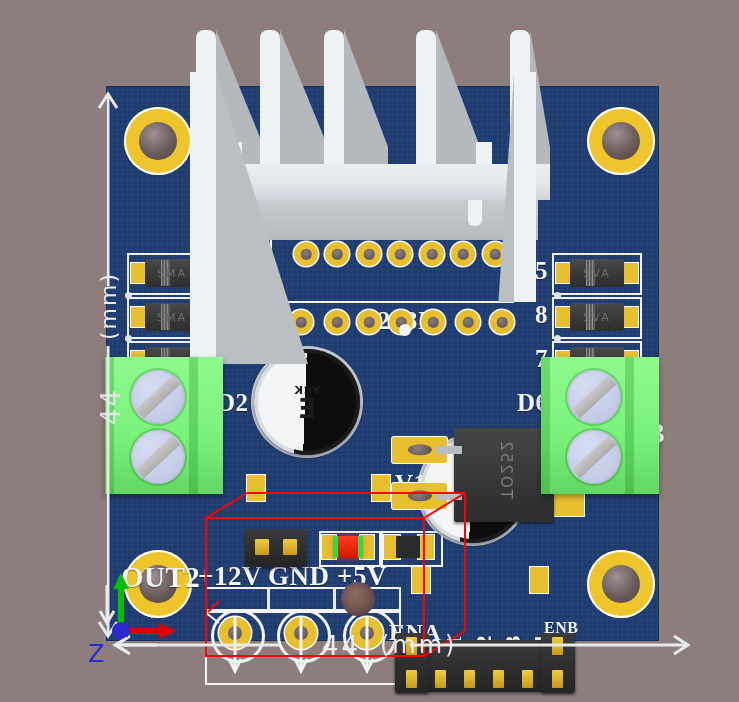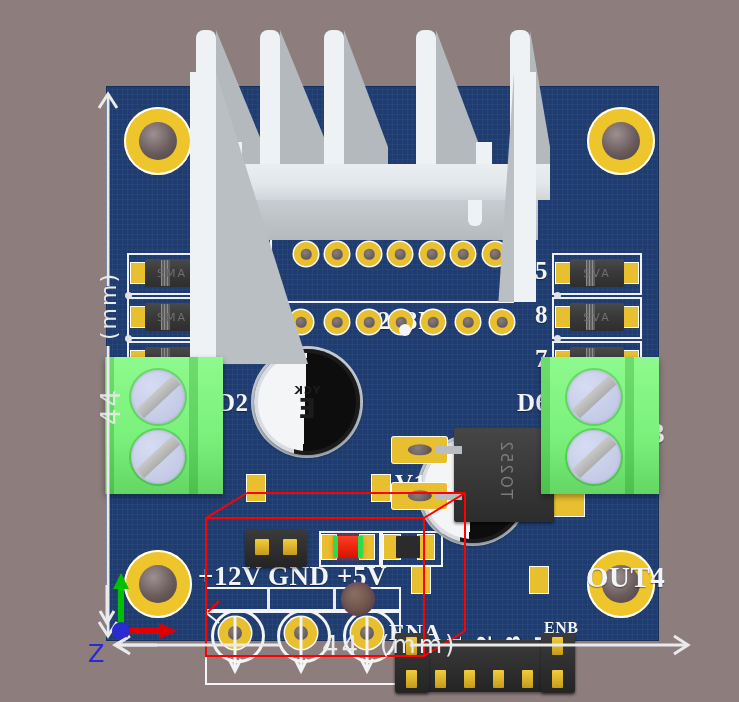--- a/index.html
+++ b/index.html
@@ -244,21 +244,21 @@
     <div class="pad" style="left:182px;top:223px;width:24px;height:24px;"></div>
     <div class="pad" style="left:218px;top:223px;width:24px;height:24px;"></div>
     <div class="pad" style="left:250px;top:223px;width:24px;height:24px;"></div>
     <div class="pad" style="left:282px;top:223px;width:24px;height:24px;"></div>
     <div class="pad" style="left:314px;top:223px;width:24px;height:24px;"></div>
     <div class="pad" style="left:349px;top:223px;width:24px;height:24px;"></div>
     <div class="pad" style="left:383px;top:223px;width:24px;height:24px;"></div>
 
     <div class="silk" style="left:14px;top:330px;font-size:29px;">OUT1</div>
     <div class="silk" style="left:479px;top:330px;font-size:29px;">OUT3</div>
-    <div class="silk" style="left:479px;top:474px;font-size:29px;">OUT4</div>
+    <div class="silk" style="left:14px;top:474px;font-size:29px;">OUT2</div>
 
     <div class="silk" style="left:91px;top:474px;font-size:27px;">+12V</div>
     <div class="silk" style="left:161px;top:474px;font-size:27px;">GND</div>
     <div class="silk" style="left:230px;top:474px;font-size:27px;">+5V</div>
 
     <div class="outline" style="left:98px;top:500px;width:192px;height:22px;"></div>
     <div class="outline" style="left:98px;top:522px;width:192px;height:72px;"></div>
     <div class="dim" style="left:160px;top:500px;width:3px;height:22px;"></div>
     <div class="dim" style="left:226px;top:500px;width:3px;height:22px;"></div>
 

